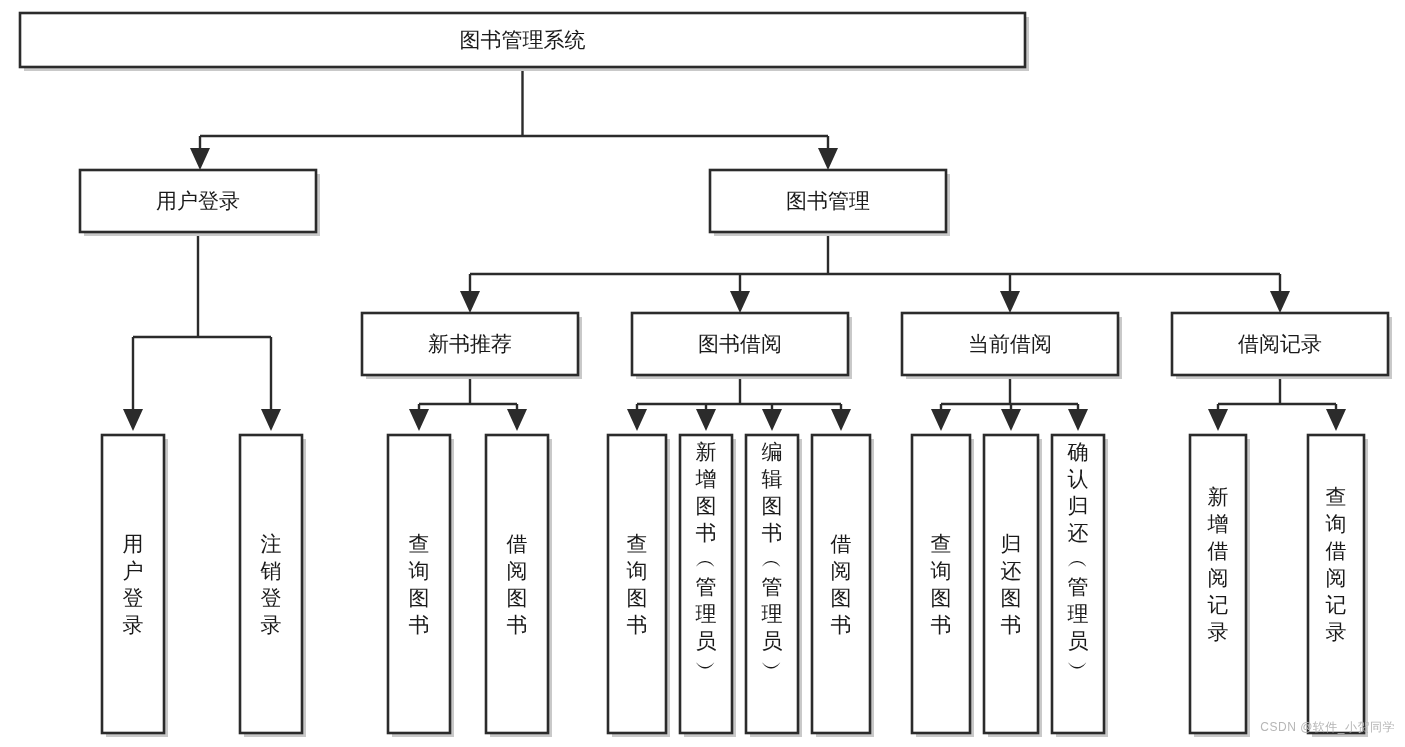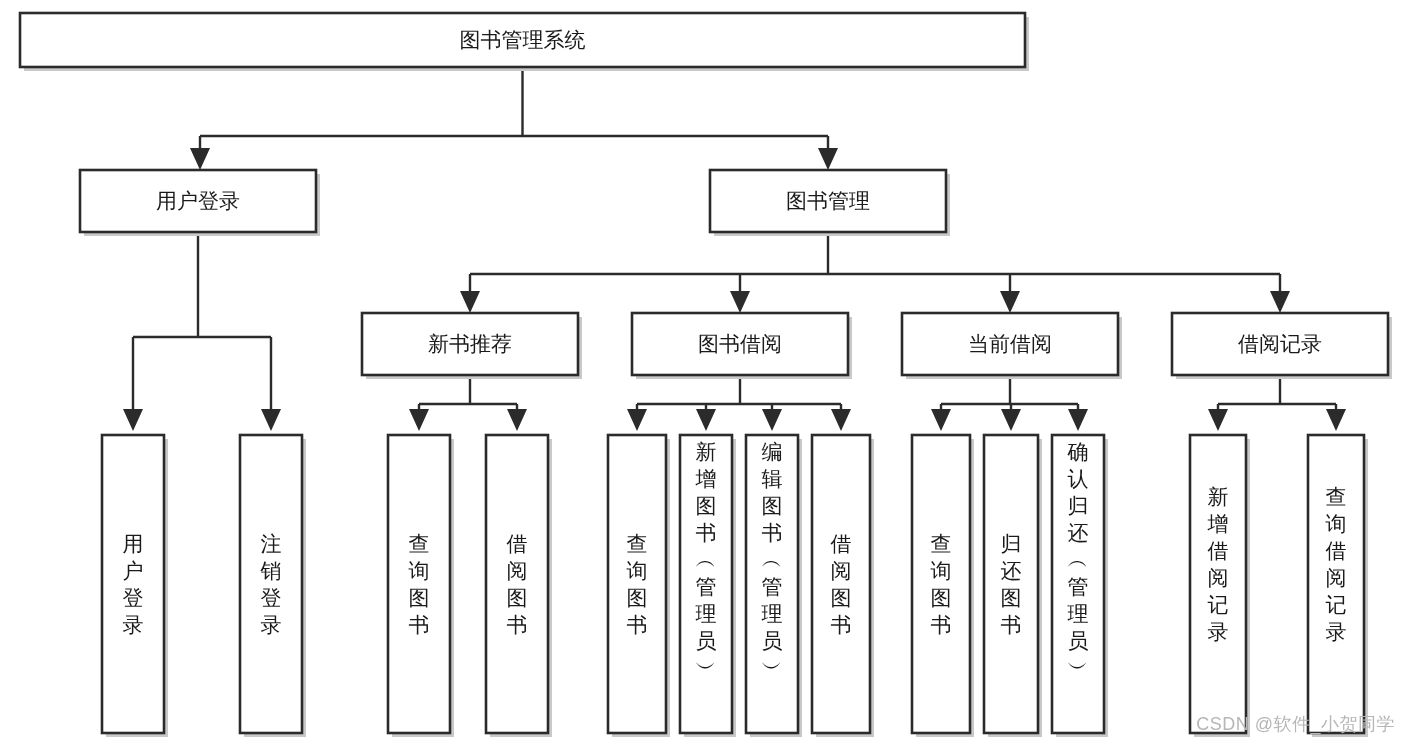--- a/index.html
+++ b/index.html
@@ -58,21 +58,21 @@
     fill: #1a1a1a;
     font-family: "Liberation Sans", "DejaVu Sans", sans-serif;
     font-size: 21px;
     text-anchor: middle;
   }
   .watermark-text {
     position: absolute;
     right: 10px;
     bottom: 4px;
     font-family: "Liberation Sans", "DejaVu Sans", sans-serif;
-    font-size: 18px;
+    font-size: 12px;
     color: #b6b6b6;
     white-space: nowrap;
     letter-spacing: 0.5px;
     user-select: none;
   }
 </style>
 </head>
 <body>
 
 <div id="diagram-root">

